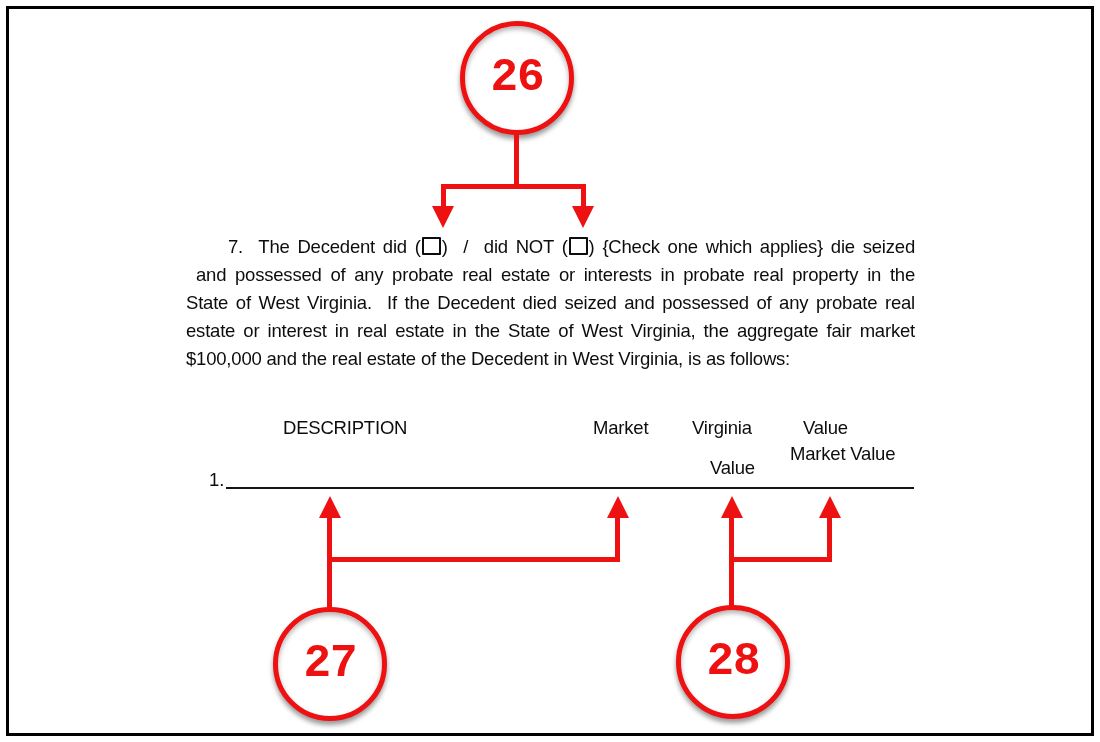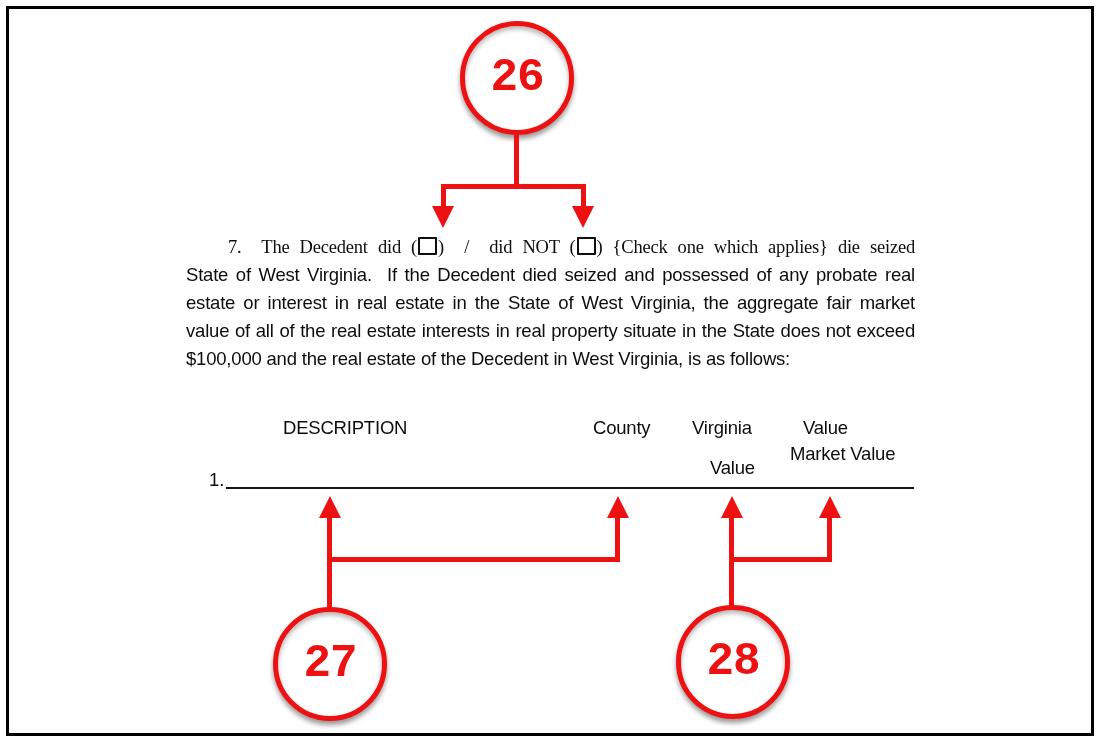--- a/index.html
+++ b/index.html
@@ -15,21 +15,21 @@
   
   .para{
     position:absolute;left:186px;top:233px;width:729px;
     font-size:18.5px;line-height:28px;letter-spacing:-0.2px;color:#0d0d0d;
   }
   .pline{
     width:729px;white-space:nowrap;
     text-align:justify;text-align-last:justify;
   }
   .pline.last{text-align-last:left;white-space:normal;}
-  .ind1{text-indent:42px;font-family:Liberation Serif, serif;}
+  .ind1{text-indent:42px;}
   .ind2{text-indent:10px;}
   .cbox{
     display:inline-block;width:15px;height:14px;border:2px solid #0d0d0d;
     vertical-align:-2px;margin:0 1px;background:#ffffff;border-radius:1px;
   }
   .hdr{
     position:absolute;font-size:18.5px;letter-spacing:-0.2px;color:#0d0d0d;white-space:nowrap;
   }
   .rownum{position:absolute;left:209px;top:469px;font-size:18.5px;color:#0d0d0d;}
   .fieldline{
@@ -72,28 +72,28 @@
   <div class="shaft" style="left:514px;top:133px;width:5px;height:53px;"></div>
   <div class="shaft" style="left:441px;top:184px;width:145px;height:5px;"></div>
   <div class="shaft" style="left:441px;top:186px;width:5px;height:22px;"></div>
   <div class="ah-down" style="left:432px;top:206px;"></div>
   <div class="shaft" style="left:581px;top:186px;width:5px;height:22px;"></div>
   <div class="ah-down" style="left:572px;top:206px;"></div>
 </div>
 
 <div class="para">
   <div class="pline ind1"><span>7.&nbsp; The Decedent did (</span><span class="cbox"></span><span>)&nbsp; /&nbsp; did NOT (</span><span class="cbox"></span><span>) {Check one which applies} die seized</span></div>
+  <div class="pline ind2">and possessed of any probate real estate or interests in probate real property in the</div>
   <div class="pline">State of West Virginia.&nbsp; If the Decedent died seized and possessed of any probate real</div>
   <div class="pline">estate or interest in real estate in the State of West Virginia, the aggregate fair market</div>
-  <div class="pline">value of all of the real estate interests in real property situate in the State does not exceed</div>
   <div class="pline last">$100,000 and the real estate of the Decedent in West Virginia, is as follows:</div>
 </div>
 
 <div class="hdr" style="left:283px;top:417px;">DESCRIPTION</div>
-<div class="hdr" style="left:593px;top:417px;">County</div>
+<div class="hdr" style="left:593px;top:417px;">Market</div>
 <div class="hdr" style="left:692px;top:417px;">Virginia</div>
 <div class="hdr" style="left:710px;top:457px;">Value</div>
 <div class="hdr" style="left:803px;top:417px;">Value</div>
 <div class="hdr" style="left:790px;top:443px;">Market Value</div>
 
 <div class="rownum">1.</div>
 <div class="fieldline"></div>
 
 <div>
   <div class="ah-up" style="left:319px;top:496px;"></div>

